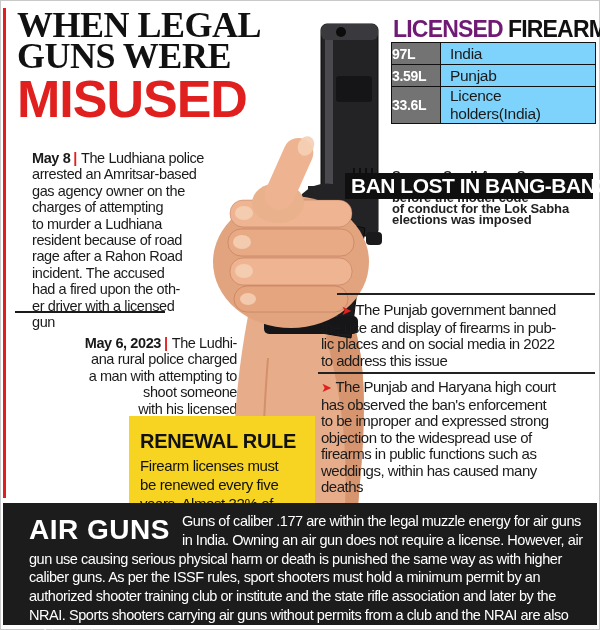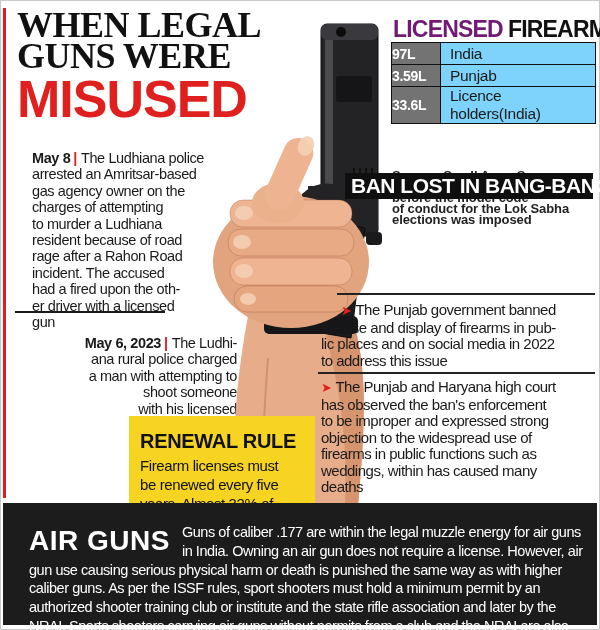--- a/index.html
+++ b/index.html
@@ -53,21 +53,21 @@
   #bullet1{left:345px;top:204px;width:240px;line-height:17px;}
   #bullet2{left:321px;top:302px;width:274px;line-height:16.5px;text-indent:20px;}
   #bullet3{left:321px;top:379px;width:274px;line-height:16.5px;}
   .arrow{color:#e0201e;font-size:13px;margin-right:4px;}
   .rdiv{position:absolute;height:1.5px;background:#222;z-index:2;}
   #rdiv1{left:337px;top:293px;width:258px;}
   #rdiv2{left:318px;top:372px;width:277px;}
 
   
   #airguns{position:absolute;left:3px;top:503px;width:594px;height:122px;background:#1c1c1c;
-           color:#fff;box-sizing:border-box;padding:20px 14px 0 26px;z-index:4;}
+           color:#fff;box-sizing:border-box;padding:9px 14px 0 26px;z-index:4;}
   #ag-head{float:left;font-size:28px;font-weight:800;letter-spacing:0.5px;line-height:30px;
            margin:3px 12px 4px 0;}
   #ag-text{font-size:14.5px;line-height:18.8px;letter-spacing:-0.45px;}
 
   
   #gunsvg{position:absolute;left:178px;top:18px;z-index:1;}
 </style>
 </head>
 <body>
 

